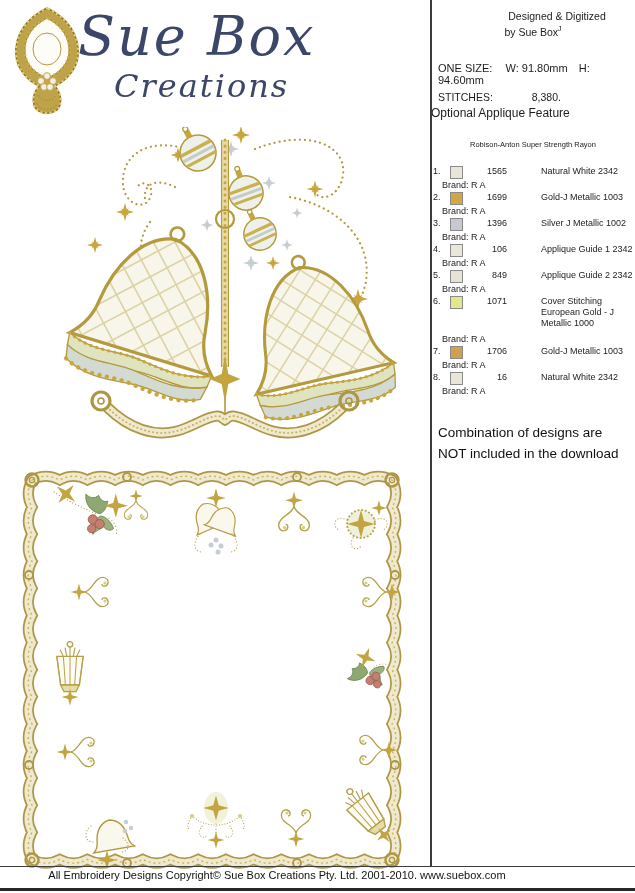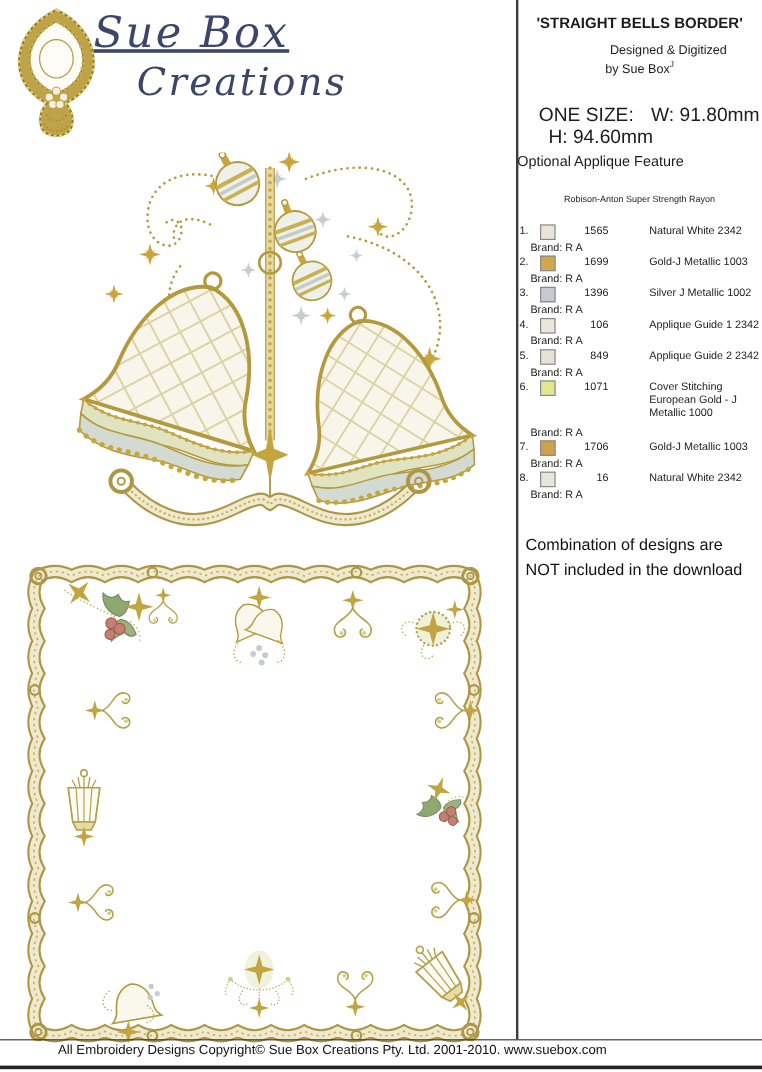--- a/index.html
+++ b/index.html
@@ -2,38 +2,38 @@
 <html><head>
 <meta charset="utf-8">
 <style>
   html,body{margin:0;padding:0;background:#fff;}
   #page{position:relative;width:635px;height:893px;background:#fff;overflow:hidden;
         font-family:"Liberation Sans",sans-serif;color:#1c1c1c;}
   
   #logo-emblem{position:absolute;left:6px;top:4px;}
   #logo-text{position:absolute;left:78px;top:10px;width:340px;
              font-family:"DejaVu Serif",serif;font-style:italic;color:#3b4668;line-height:1;}
-  #logo-line1{font-size:36px;letter-spacing:2px;text-decoration:underline;}
+  #logo-line1{font-size:54px;letter-spacing:2px;}
   #logo-line2{font-size:32px;margin-left:36px;margin-top:6px;letter-spacing:2px;}
   
   #bells-art{position:absolute;left:55px;top:127px;}
   #border-art{position:absolute;left:14px;top:464px;}
   
   #vdivider{position:absolute;left:430px;top:0;width:1.5px;height:866px;background:#3c3c3c;}
   #footer-line1{position:absolute;left:0;top:866px;width:635px;height:1px;background:#3c3c3c;}
   #footer-line2{position:absolute;left:0;top:888px;width:635px;height:3px;background:#262626;}
   #footer-text{position:absolute;left:0;top:869px;width:554px;text-align:center;
                font-size:11px;color:#111;}
   
   #info-panel{position:absolute;left:431px;top:0;width:204px;}
   .ttl{margin-top:12px;text-align:center;font-size:12.5px;font-weight:bold;}
   .designed{margin-top:10px;text-align:center;font-size:10.5px;margin-left:48px;}
   .byline{margin-top:3px;text-align:center;font-size:10.5px;}
   .byline sup{font-size:7px;}
-  .sizeline{margin-top:24px;margin-left:18px;font-size:16px;}
+  .sizeline{margin-top:24px;margin-left:7px;font-size:11px;}
   .sizeline .gap1{margin-left:10px;} .sizeline .gap2{margin-left:8px;}
   .stitchline{margin-top:5px;margin-left:7px;font-size:10.5px;}
   .stitchline .val{margin-left:36px;}
   .applique{margin-top:3px;font-size:12px;}
   .brandtitle{margin-top:20px;text-align:center;font-size:7.5px;color:#222;}
   #thread-list{margin-top:17px;margin-left:2px;width:200px;font-size:9px;}
   .trow{display:grid;grid-template-columns:14px 17px 37px 1fr;column-gap:3px;align-items:start;}
   .tswatch{width:11px;height:11px;border:1px solid #8a8a8a;margin-top:0px;}
   .tcode{text-align:right;}
   .tname{line-height:11px;padding-left:31px;}
@@ -265,31 +265,34 @@
     <use href="#mswirl" transform="translate(363,128) rotate(90)"></use>
     <use href="#mholly" transform="translate(356,208) rotate(-70)"></use>
     <use href="#mswirl" transform="translate(360,286) rotate(90)"></use>
     <use href="#mbell1" transform="translate(95,356)"></use>
     <use href="#mhalo" transform="translate(202,344)"></use>
     <use href="#mswirl" transform="translate(282,360) rotate(180)"></use>
     <use href="#mlantern" transform="translate(355,352) rotate(-38) scale(1.15)"></use>
   </svg>
 
   <div id="info-panel">
-    <div class="ttl">'STRAIGHT BELLS BORDER'</div>
     <div class="designed">Designed &amp; Digitized</div>
     <div class="byline"><span>by Sue Box</span><sup>J</sup></div>
 
     <div class="sizeline">
       <span>ONE SIZE:</span>
       <span class="gap1">W:</span>
       <span>91.80mm</span>
       <span class="gap2">H:</span>
       <span>94.60mm</span>
     </div>
+    <div class="stitchline">
+      <span>STITCHES:</span>
+      <span class="val">8,380.</span>
+    </div>
     <div class="applique">Optional Applique Feature</div>
 
     <div class="brandtitle">Robison-Anton Super Strength Rayon</div>
 
     <div id="thread-list">
       <div class="trow">
         <span class="tnum">1.</span>
         <span class="tswatch" style="background: rgb(233, 229, 217);"></span>
         <span class="tcode">1565</span>
         <span class="tname">Natural White 2342</span>

